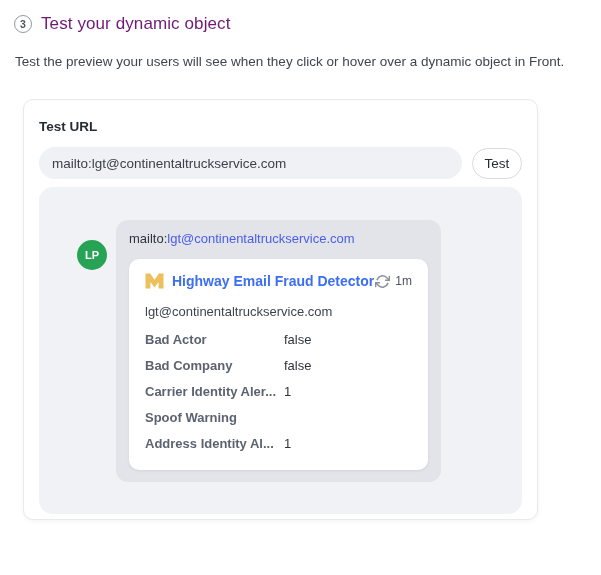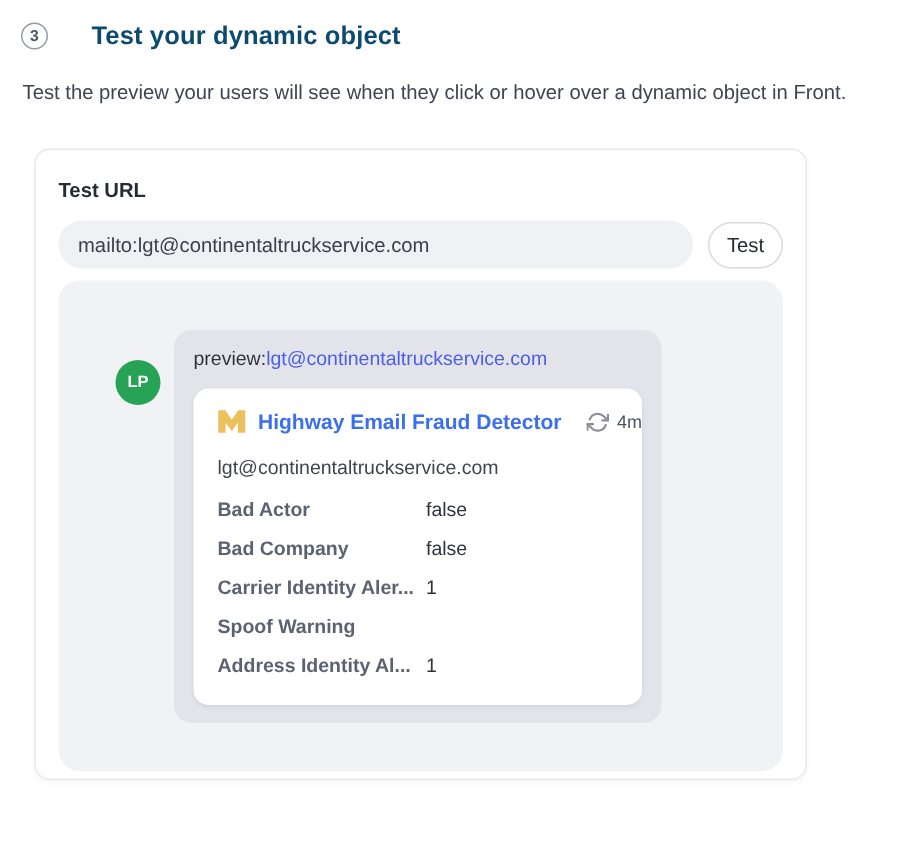--- a/index.html
+++ b/index.html
@@ -9,21 +9,21 @@
     font-family:"Liberation Sans","DejaVu Sans",sans-serif;
     color:#21252c; overflow:hidden; position:relative;
   }
   .header { margin:14px 14px 0 14px; }
   .title-row { display:flex; align-items:center; gap:9px; }
   .step-circle {
     width:18px; height:18px; border:1.2px solid #939aa5; border-radius:50%;
     display:inline-flex; align-items:center; justify-content:center;
     font-size:10.5px; font-weight:600; color:#4d5560; flex:0 0 auto;
   }
-  .page-title { font-size:17px; font-weight:700; color:#0c4a6e; letter-spacing:.1px;margin-left:20px; }
+  .page-title { font-size:17px; font-weight:400; color:#701a75; letter-spacing:.1px; }
   .description {
     margin:17px 0 12px 1px; max-width:556px;
     font-size:13.5px; line-height:21px; color:#3f4550;
   }
   .card {
     margin:27px 0 0 23px; width:515px;
     background:#fff; border:1px solid #e7e9ed; border-radius:10px;
     box-shadow:0 2px 4px rgba(31,35,41,.04);
     padding:15px 15px 5px 15px;
   }
@@ -52,21 +52,21 @@
   .msg-col { margin-left:9px; }
   .sender-name { font-size:11px; color:#4b5059; margin:0 0 7px 2px; }
   .bubble {
     width:325px; background:#e3e4ea; border-radius:12px;
     padding:10px 13px 12px 13px;
   }
   .mailto-line { font-size:13px; line-height:17px; color:#2e333c; white-space:nowrap; }
   .mailto-line .obj-link { color:#4a5ee8; font-weight:500; text-decoration:none; cursor:pointer; }
   .preview-card {
     margin-top:12px; background:#fff; border-radius:10px;
-    padding:14px 0 8px 16px; box-shadow:0 1px 3px rgba(31,35,41,.08);
+    padding:14px 16px 8px 16px; box-shadow:0 1px 3px rgba(31,35,41,.08);
   }
   .pc-title-row { display:flex; align-items:center; }
   .pc-logo { display:inline-flex; flex:0 0 auto; }
   .pc-title { font-size:14px; font-weight:600; color:#3b6ff0; margin-left:8px; text-decoration:none; cursor:pointer; white-space:nowrap; }
   .refresh-indicator { margin-left:auto; display:flex; align-items:center; gap:5px; }
   .refresh-age { font-size:12px; color:#4d535c; }
   .pc-subject { margin-top:15px; font-size:13px; color:#3f444d; }
   .pc-fields { margin-top:13px; }
   .field-row { display:flex; align-items:flex-start; height:26px; font-size:13px; }
   .field-label {
@@ -93,37 +93,37 @@
     <input class="test-url-input" type="text" value="mailto:lgt@continentaltruckservice.com" style="">
     <button class="test-button">Test</button>
   </div>
 
   <div class="preview-panel">
     <div class="avatar">LP</div>
 
     <div class="msg-col">
 
       <div class="bubble">
-        <div class="mailto-line"><span>preview:</span><a class="obj-link">lgt@continentaltruckservice.com</a></div>
+        <div class="mailto-line"><span>mailto:</span><a class="obj-link">lgt@continentaltruckservice.com</a></div>
 
         <div class="preview-card">
           <div class="pc-title-row">
             <span class="pc-logo">
               <svg width="19" height="16" viewBox="0 0 19 16" fill="#ecc05c" aria-hidden="true">
                 <path d="M0.5 15.5 V0.5 H5.2 L9.5 6.8 L13.8 0.5 H18.5 V15.5 H13.6 V8.9 L9.5 14.4 L5.4 8.9 V15.5 Z"></path>
               </svg>
             </span>
             <a class="pc-title">Highway Email Fraud Detector</a>
             <span class="refresh-indicator">
               <svg width="15" height="15" viewBox="0 0 24 24" fill="none" stroke="#8b9099" stroke-width="2.4" stroke-linecap="round" stroke-linejoin="round" aria-hidden="true">
                 <polyline points="23 4 23 10 17 10"></polyline>
                 <polyline points="1 20 1 14 7 14"></polyline>
                 <path d="M3.51 9a9 9 0 0 1 14.85-3.36L23 10M1 14l4.64 4.36A9 9 0 0 0 20.49 15"></path>
               </svg>
-              <span class="refresh-age">4m</span>
+              <span class="refresh-age">1m</span>
             </span>
           </div>
 
           <div class="pc-subject">lgt@continentaltruckservice.com</div>
 
           <div class="pc-fields" id="card-fields">
               <div class="field-row">
                 <span class="field-label">Bad Actor</span>
                 <span class="field-value">false</span>
               </div>

